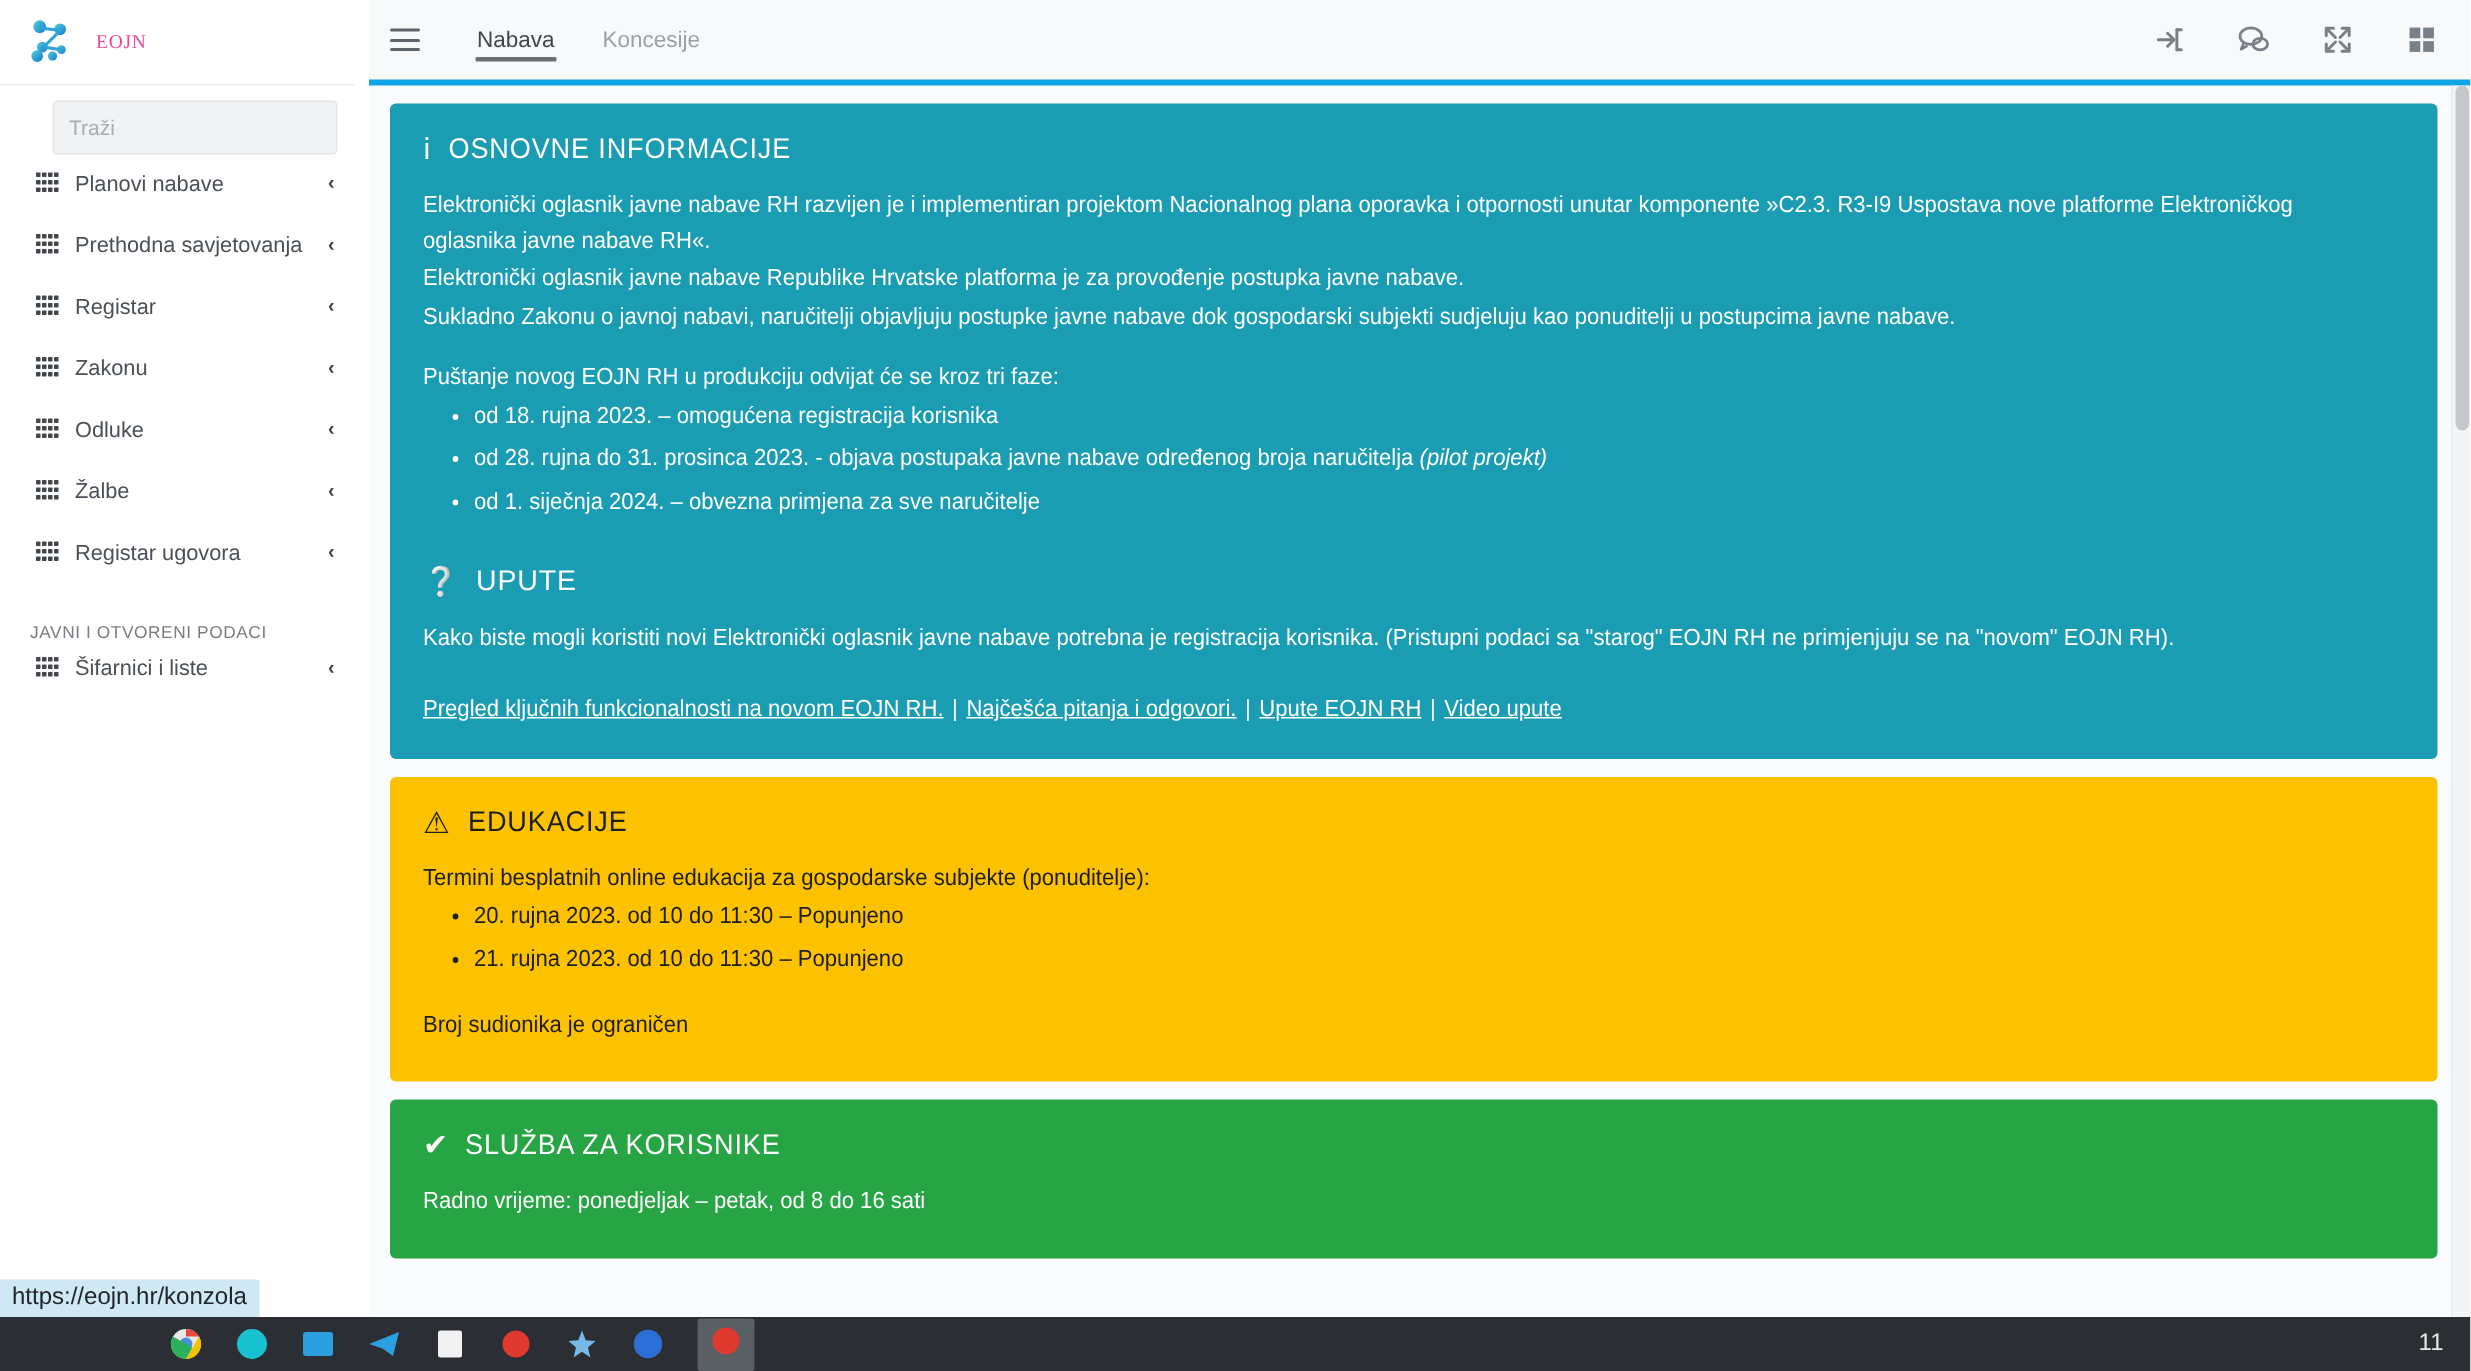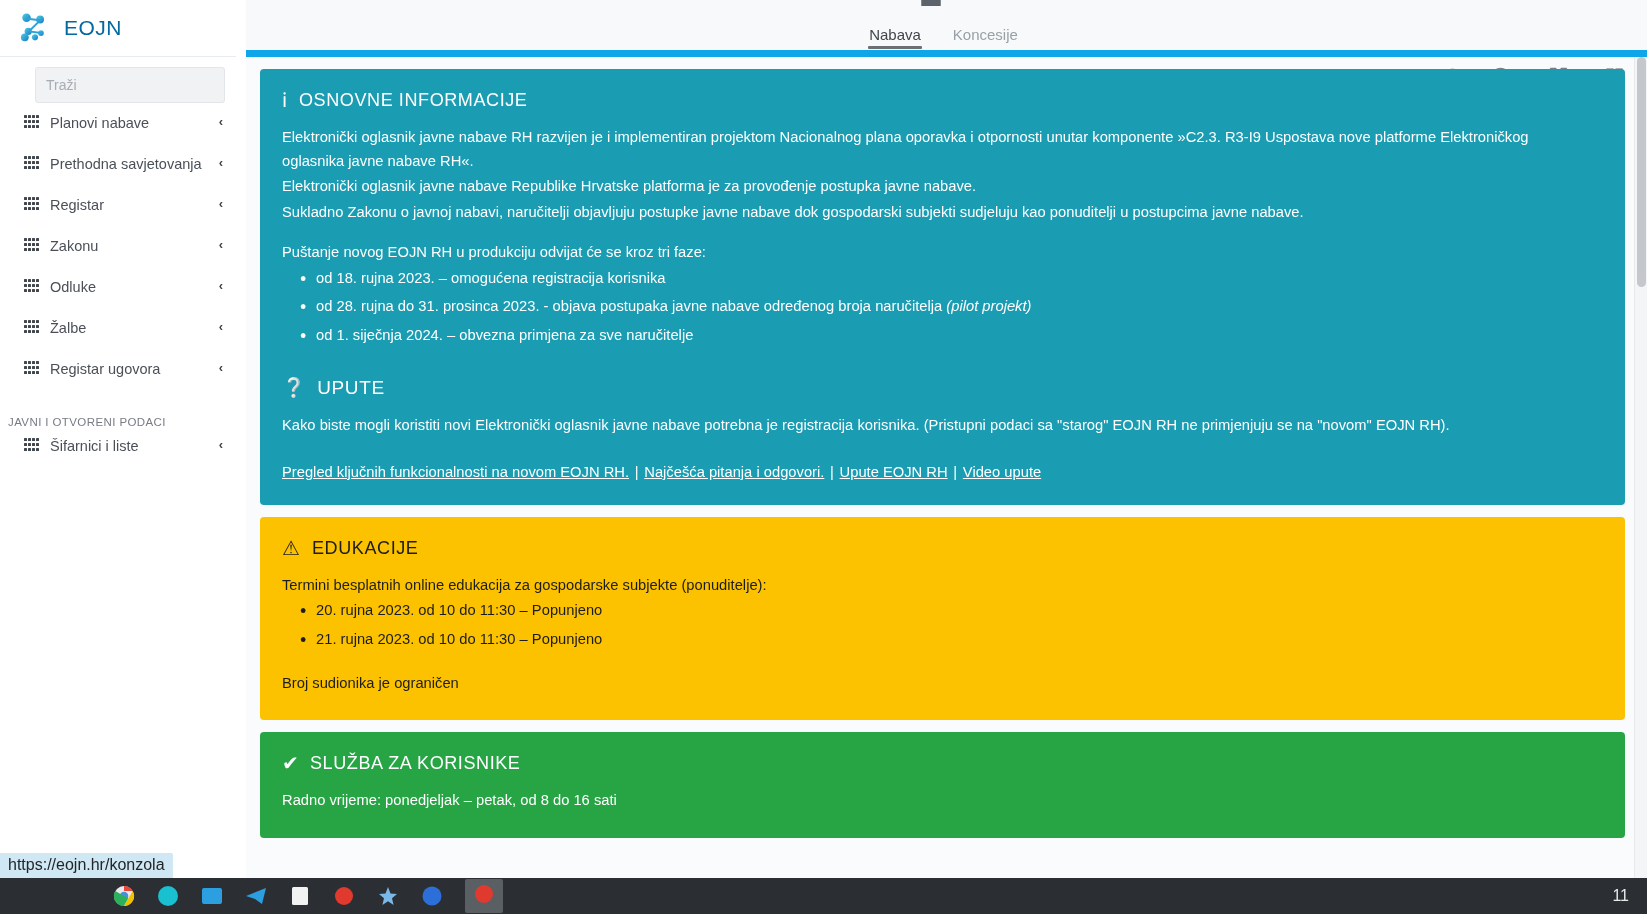--- a/index.html
+++ b/index.html
@@ -15,22 +15,22 @@
     width: 238px; min-width: 238px; height: 914px;
     background: #ffffff; border-right: 1px solid #e3e6ea;
     display: flex; flex-direction: column;
   }
   .brand {
     height: 57px; display: flex; align-items: center; gap: 12px;
     padding: 0 18px; border-bottom: 1px solid #e8ebef;
   }
   .brand-logo { width: 34px; height: 34px; position: relative; flex: 0 0 34px; }
   .brand-name {
-    font-size: 21px; color: #0369a1; letter-spacing: .5px;
-    font-family: Liberation Sans, sans-serif;
+    font-size: 13px; color: #ec4899; letter-spacing: .5px;
+    font-family: Liberation Serif, serif;
   }
   .search-wrap { padding: 10px 12px 6px 10px; margin-left: 25px; }
   .search-box {
     display: flex; align-items: stretch; height: 36px;
     background: #f1f2f4; border: 1px solid #e2e5e9; border-radius: 3px;
     overflow: hidden;
   }
   .search-input {
     flex: 1; border: 0; outline: none; background: transparent;
     padding: 0 10px; font-size: 14px; color: #53585f;
@@ -53,28 +53,28 @@
     gap: 1.5px;
   }
   .grid-icon i { background: #42474e; display: block; border-radius: .5px; }
   .menu-label {
     flex: 1; font-size: 14.5px; color: #4b5058; white-space: nowrap;
     font-family: "Liberation Sans", sans-serif;
   }
   .chev { color: #3f444b; font-size: 13px; font-weight: bold; line-height: 1; }
   .menu-section {
     font-size: 11.5px; color: #777c84; letter-spacing: .4px;
-    padding: 14px 14px 10px 8px; text-transform: uppercase;
+    padding: 14px 14px 10px 20px; text-transform: uppercase;
   }
 
   
   .main { flex: 1; height: 914px; display: flex; flex-direction: column; background: #fafbfc; min-width: 0; }
   .topbar {
-    height: 57px; background: #f8f9fa; border-bottom: 7px solid #0ea5e9;
-    display: flex; align-items: center; padding: 0 20px 0 22px; gap: 0; flex-direction: column;
+    height: 57px; background: #f8f9fa; border-bottom: 4px solid #0ea5e9;
+    display: flex; align-items: center; padding: 0 20px 0 22px; gap: 0;
   }
   .hamburger { width: 20px; height: 15px; display: flex; flex-direction: column;
     justify-content: space-between; cursor: pointer; margin-right: 26px; }
   .hamburger span { display: block; height: 2px; background: #5d636b; border-radius: 1px; }
   .top-tabs { display: flex; align-items: center; height: 57px; gap: 8px; }
   .top-tab {
     font-size: 15px; color: #9aa0a7; padding: 0 12px; height: 57px;
     display: flex; align-items: center; cursor: pointer; position: relative;
   }
   .top-tab.active { color: #41464d; }

